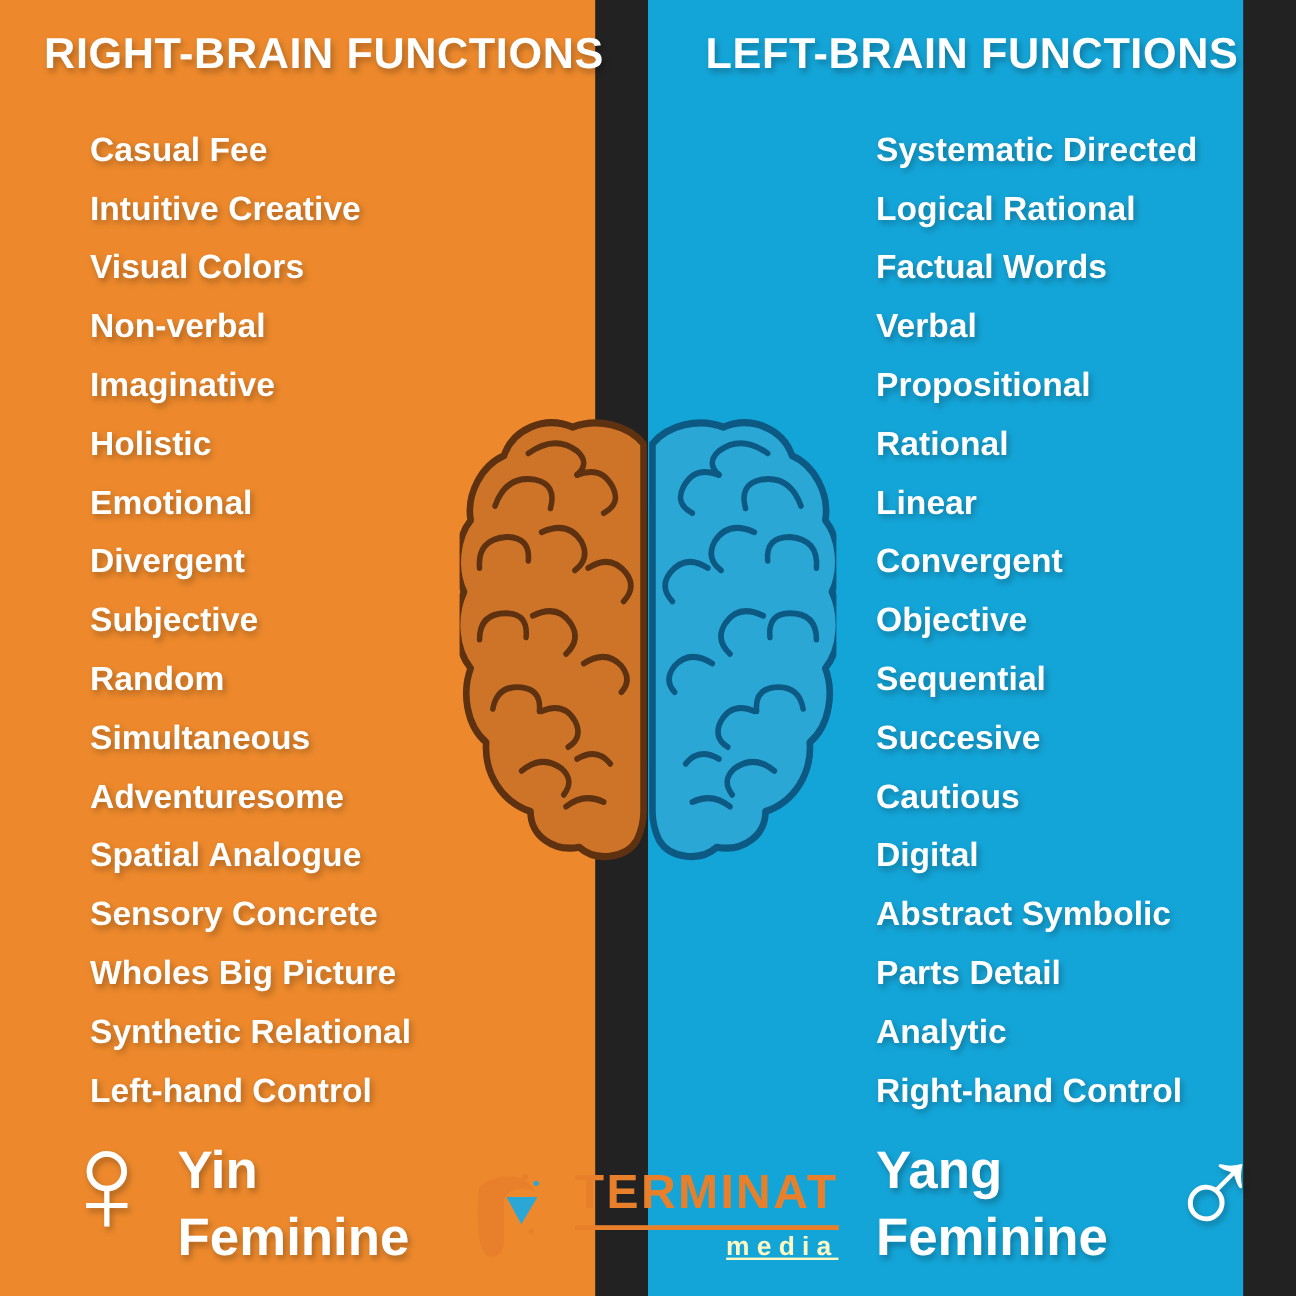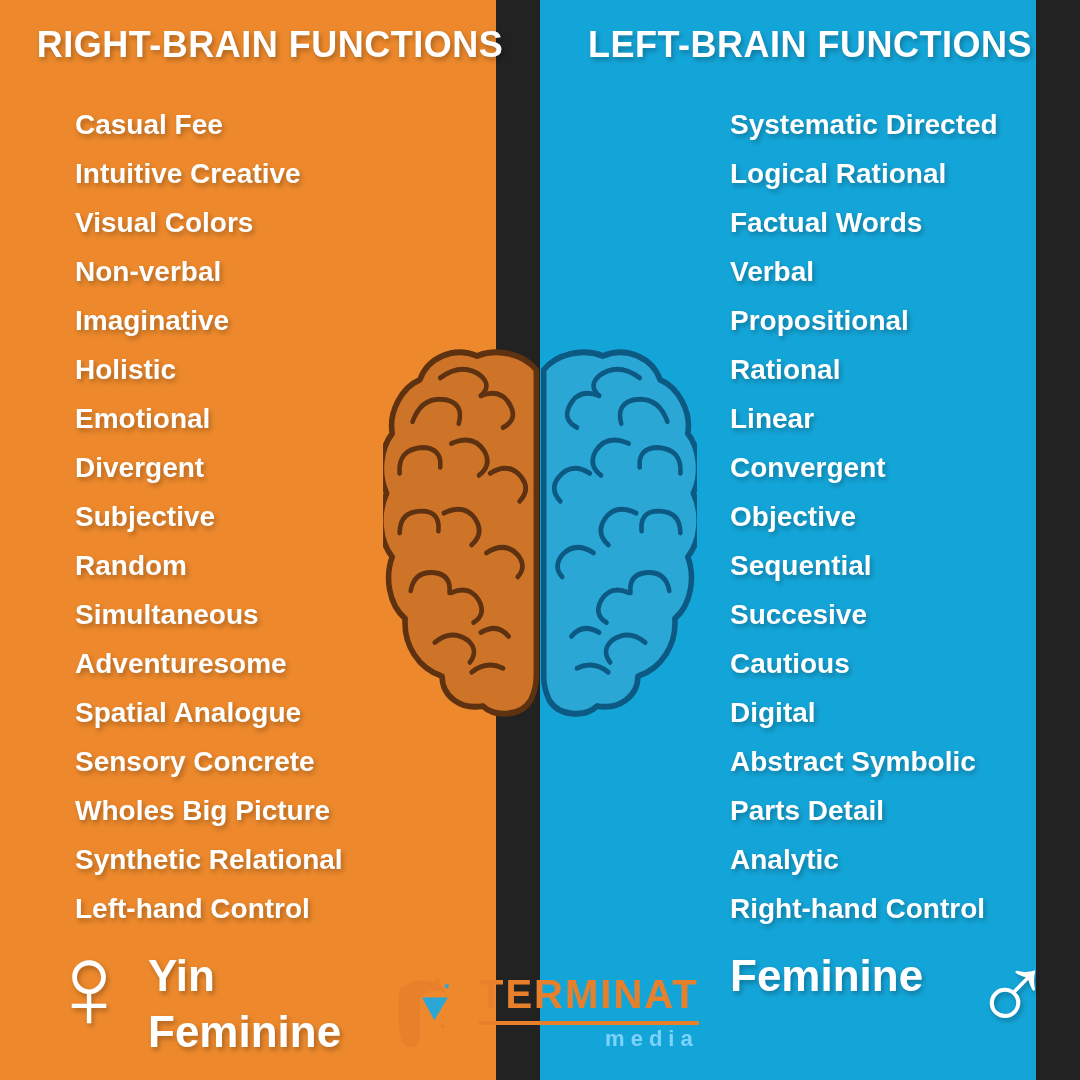--- a/index.html
+++ b/index.html
@@ -148,33 +148,34 @@
     </svg>
   </div>
 
   <div class="gender-symbol female">♀</div>
   <div class="yinyang yin-text">
     <div>Yin</div>
     <div>Feminine</div>
   </div>
 
   <div class="yinyang yang-text">
+    <div>Yang</div>
     <div>Feminine</div>
   </div>
   <div class="gender-symbol male">♂</div>
 
   <div class="logo">
     <div class="logo-icon">
       <svg viewBox="0 0 60 80" aria-hidden="true">
         <path d="M9,16 C26,2 50,6 54,20 C44,15 33,17 29,26 L29,60 C29,72 19,76 13,69 C7,61 7,32 9,16 Z" style="fill: rgb(232, 128, 43);"></path>
         <path d="M31,24 L56,24 L43,46 Z" style="fill: rgb(43, 167, 214);"></path>
         <circle cx="46" cy="8" r="2.6" style="fill: rgb(232, 128, 43);"></circle>
         <circle cx="55" cy="13" r="2.1" style="fill: rgb(43, 167, 214);"></circle>
         <circle cx="51" cy="52" r="2.1" style="fill: rgb(232, 128, 43);"></circle>
       </svg>
     </div>
     <div class="logo-text">
       <div class="logo-name" style="color: rgb(232, 128, 43); border-bottom-color: rgb(232, 128, 43);">TERMINAT</div>
-      <div class="logo-sub" style="color: #7dd3fc;">media</div>
+      <div class="logo-sub" style="color: #fef9c3; text-decoration: underline;">media</div>
     </div>
   </div>
 
 </div>
 
 </body></html>

